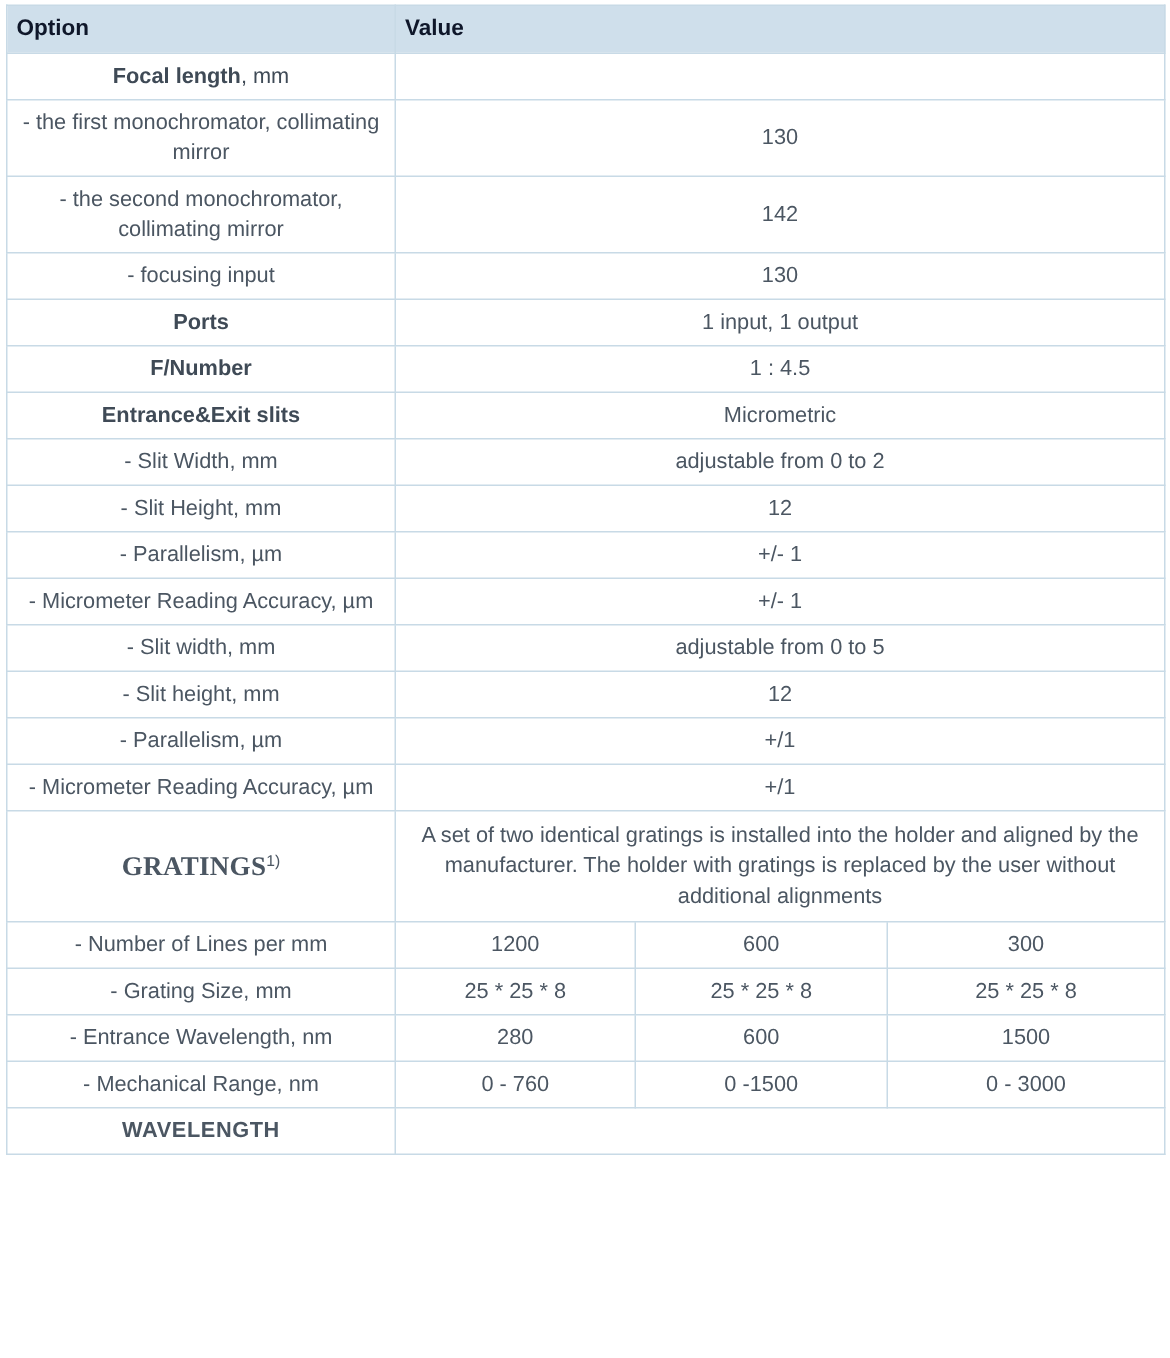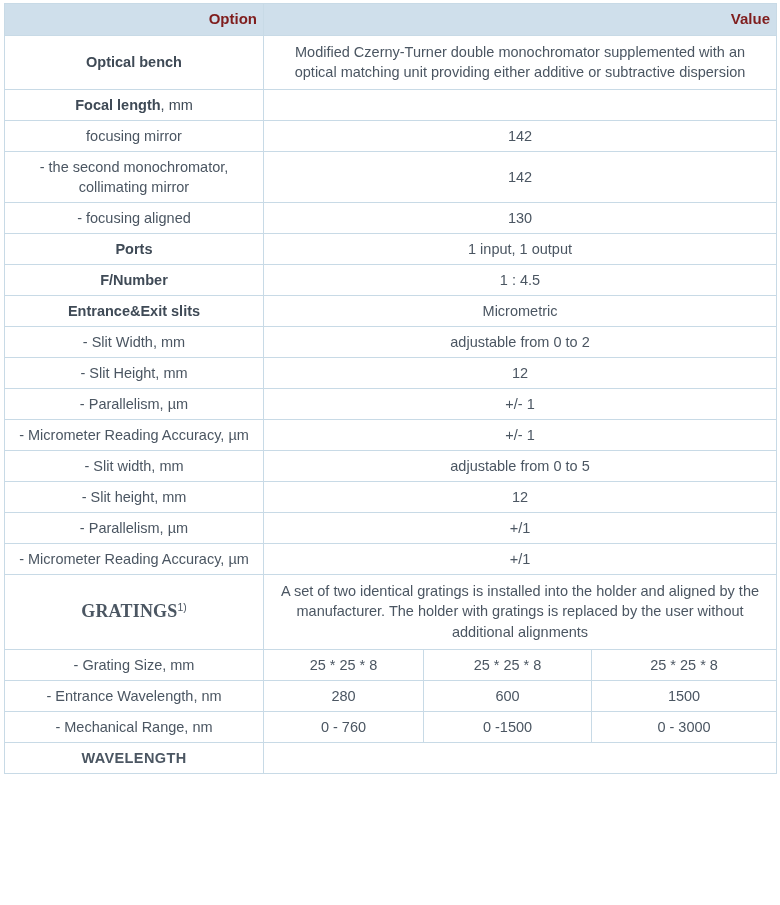--- a/index.html
+++ b/index.html
@@ -30,24 +30,24 @@
   table.spec-table td,
   table.spec-table th {
     border: 1px solid #c8dae6;
     padding: 5px 6px;
     vertical-align: middle;
     line-height: 1.38;
     word-wrap: break-word;
   }
   thead th {
     background: #cfdfeb;
-    color: #7f1d1d;
+    color: #0f172a;
     font-weight: bold;
     font-size: 15px;
-    text-align: right;
+    text-align: left;
     padding-top: 6px;
     padding-bottom: 6px;
   }
   
   col.c-opt   { width: 259px; }
   col.c-v1    { width: 160px; }
   col.c-v2    { width: 168px; }
   col.c-v3    { width: 185px; }
 
   td.opt {
@@ -96,37 +96,33 @@
       <col class="c-v3">
     </colgroup>
     <thead>
       <tr>
         <th>Option</th>
         <th colspan="3">Value</th>
       </tr>
     </thead>
     <tbody id="table-body">
         <tr>
-          <td class="opt head">Optical bench</td>
-          <td class="val para" colspan="3">Modified Czerny-Turner double monochromator supplemented with an optical matching unit providing either additive or subtractive dispersion</td>
-        </tr>
-        <tr>
           <td class="opt head"><span>Focal length</span><span class="reg">, mm</span></td>
           <td class="val" colspan="3"></td>
         </tr>
         <tr>
-          <td class="opt">focusing mirror</td>
-          <td class="val" colspan="3">142</td>
+          <td class="opt">- the first monochromator, collimating mirror</td>
+          <td class="val" colspan="3">130</td>
         </tr>
         <tr>
           <td class="opt">- the second monochromator, collimating mirror</td>
           <td class="val" colspan="3">142</td>
         </tr>
         <tr>
-          <td class="opt">- focusing aligned</td>
+          <td class="opt">- focusing input</td>
           <td class="val" colspan="3">130</td>
         </tr>
         <tr>
           <td class="opt head">Ports</td>
           <td class="val" colspan="3">1 input, 1 output</td>
         </tr>
         <tr>
           <td class="opt head">F/Number</td>
           <td class="val" colspan="3">1 : 4.5</td>
         </tr>
@@ -162,20 +158,26 @@
           <td class="opt">- Parallelism, µm</td>
           <td class="val" colspan="3">+/1</td>
         </tr>
         <tr>
           <td class="opt">- Micrometer Reading Accuracy, µm</td>
           <td class="val" colspan="3">+/1</td>
         </tr>
         <tr>
           <td class="opt"><span class="gratings-label">GRATINGS</span><sup>1)</sup></td>
           <td class="val para" colspan="3">A set of two identical gratings is installed into the holder and aligned by the manufacturer. The holder with gratings is replaced by the user without additional alignments</td>
+        </tr>
+        <tr>
+          <td class="opt">- Number of Lines per mm</td>
+          <td class="val">1200</td>
+          <td class="val">600</td>
+          <td class="val">300</td>
         </tr>
         <tr>
           <td class="opt">- Grating Size, mm</td>
           <td class="val">25 * 25 * 8</td>
           <td class="val">25 * 25 * 8</td>
           <td class="val">25 * 25 * 8</td>
         </tr>
         <tr>
           <td class="opt">- Entrance Wavelength, nm</td>
           <td class="val">280</td>

